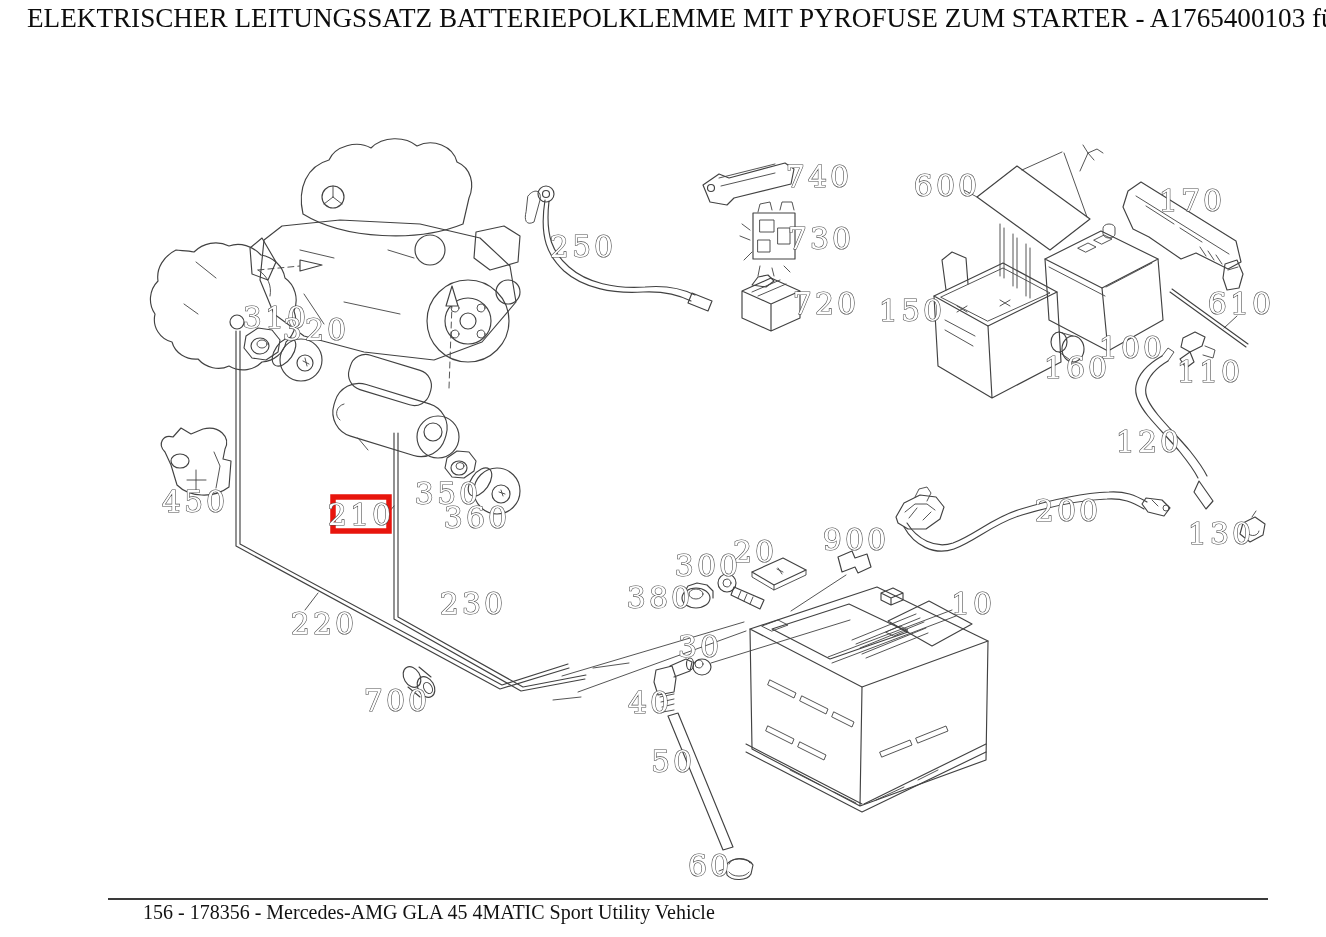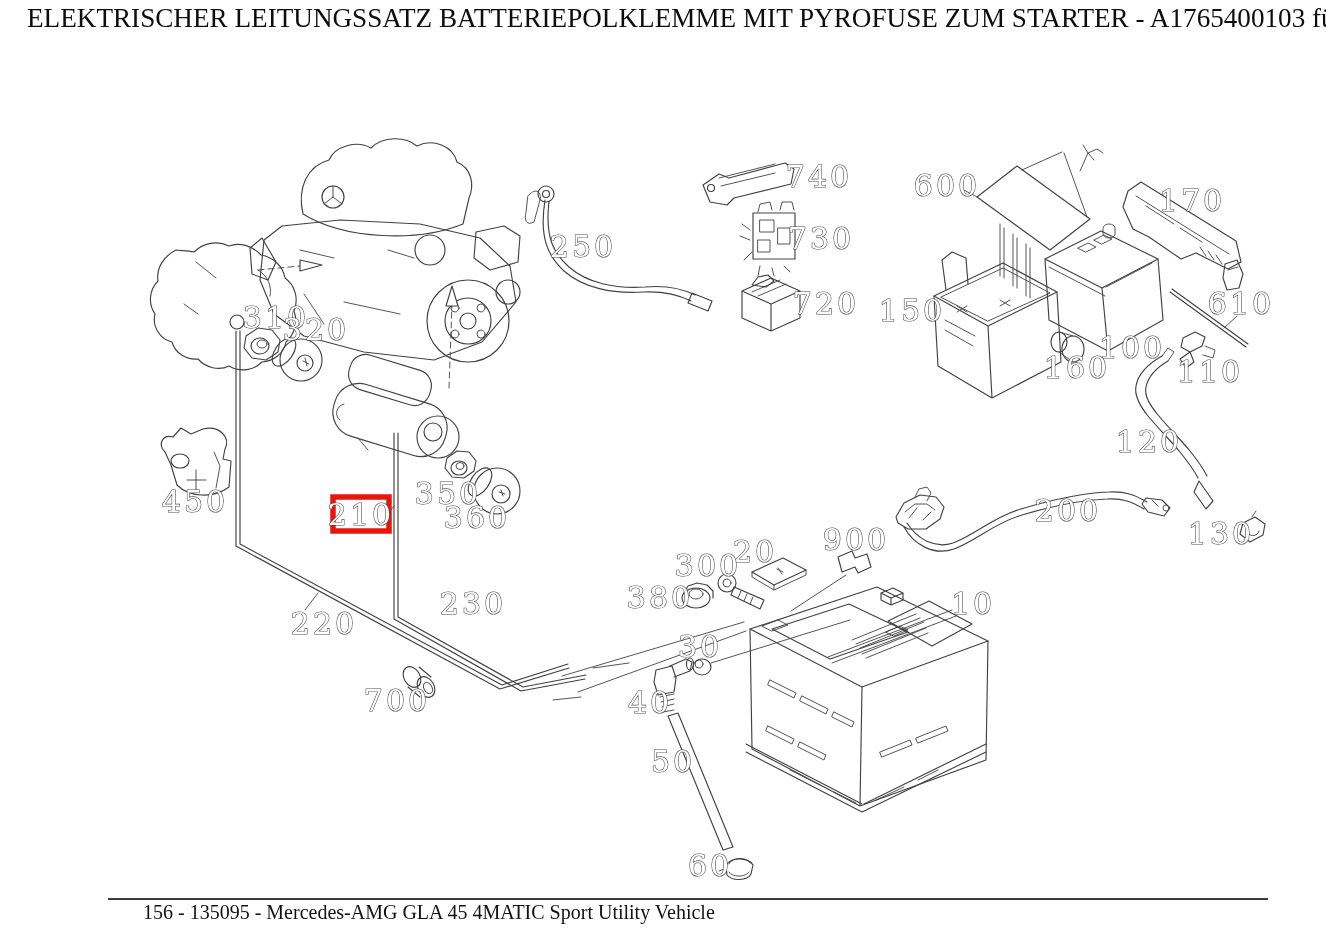--- a/index.html
+++ b/index.html
@@ -305,13 +305,13 @@
       <text x="1241" y="303" class="part-label">610</text>
       <text x="397" y="700" class="part-label">700</text>
       <text x="826" y="303" class="part-label">720</text>
       <text x="821" y="238" class="part-label">730</text>
       <text x="819" y="176" class="part-label">740</text>
       <text x="856" y="539" class="part-label">900</text>
     </g>
 </svg>
 
 <div class="footer-line"></div>
-<div class="footer-text">156 - 135095 - Mercedes-AMG GLA 45 4MATIC Sport Utility Vehicle</div>
+<div class="footer-text">156 - 178356 - Mercedes-AMG GLA 45 4MATIC Sport Utility Vehicle</div>
 
 </body></html>

